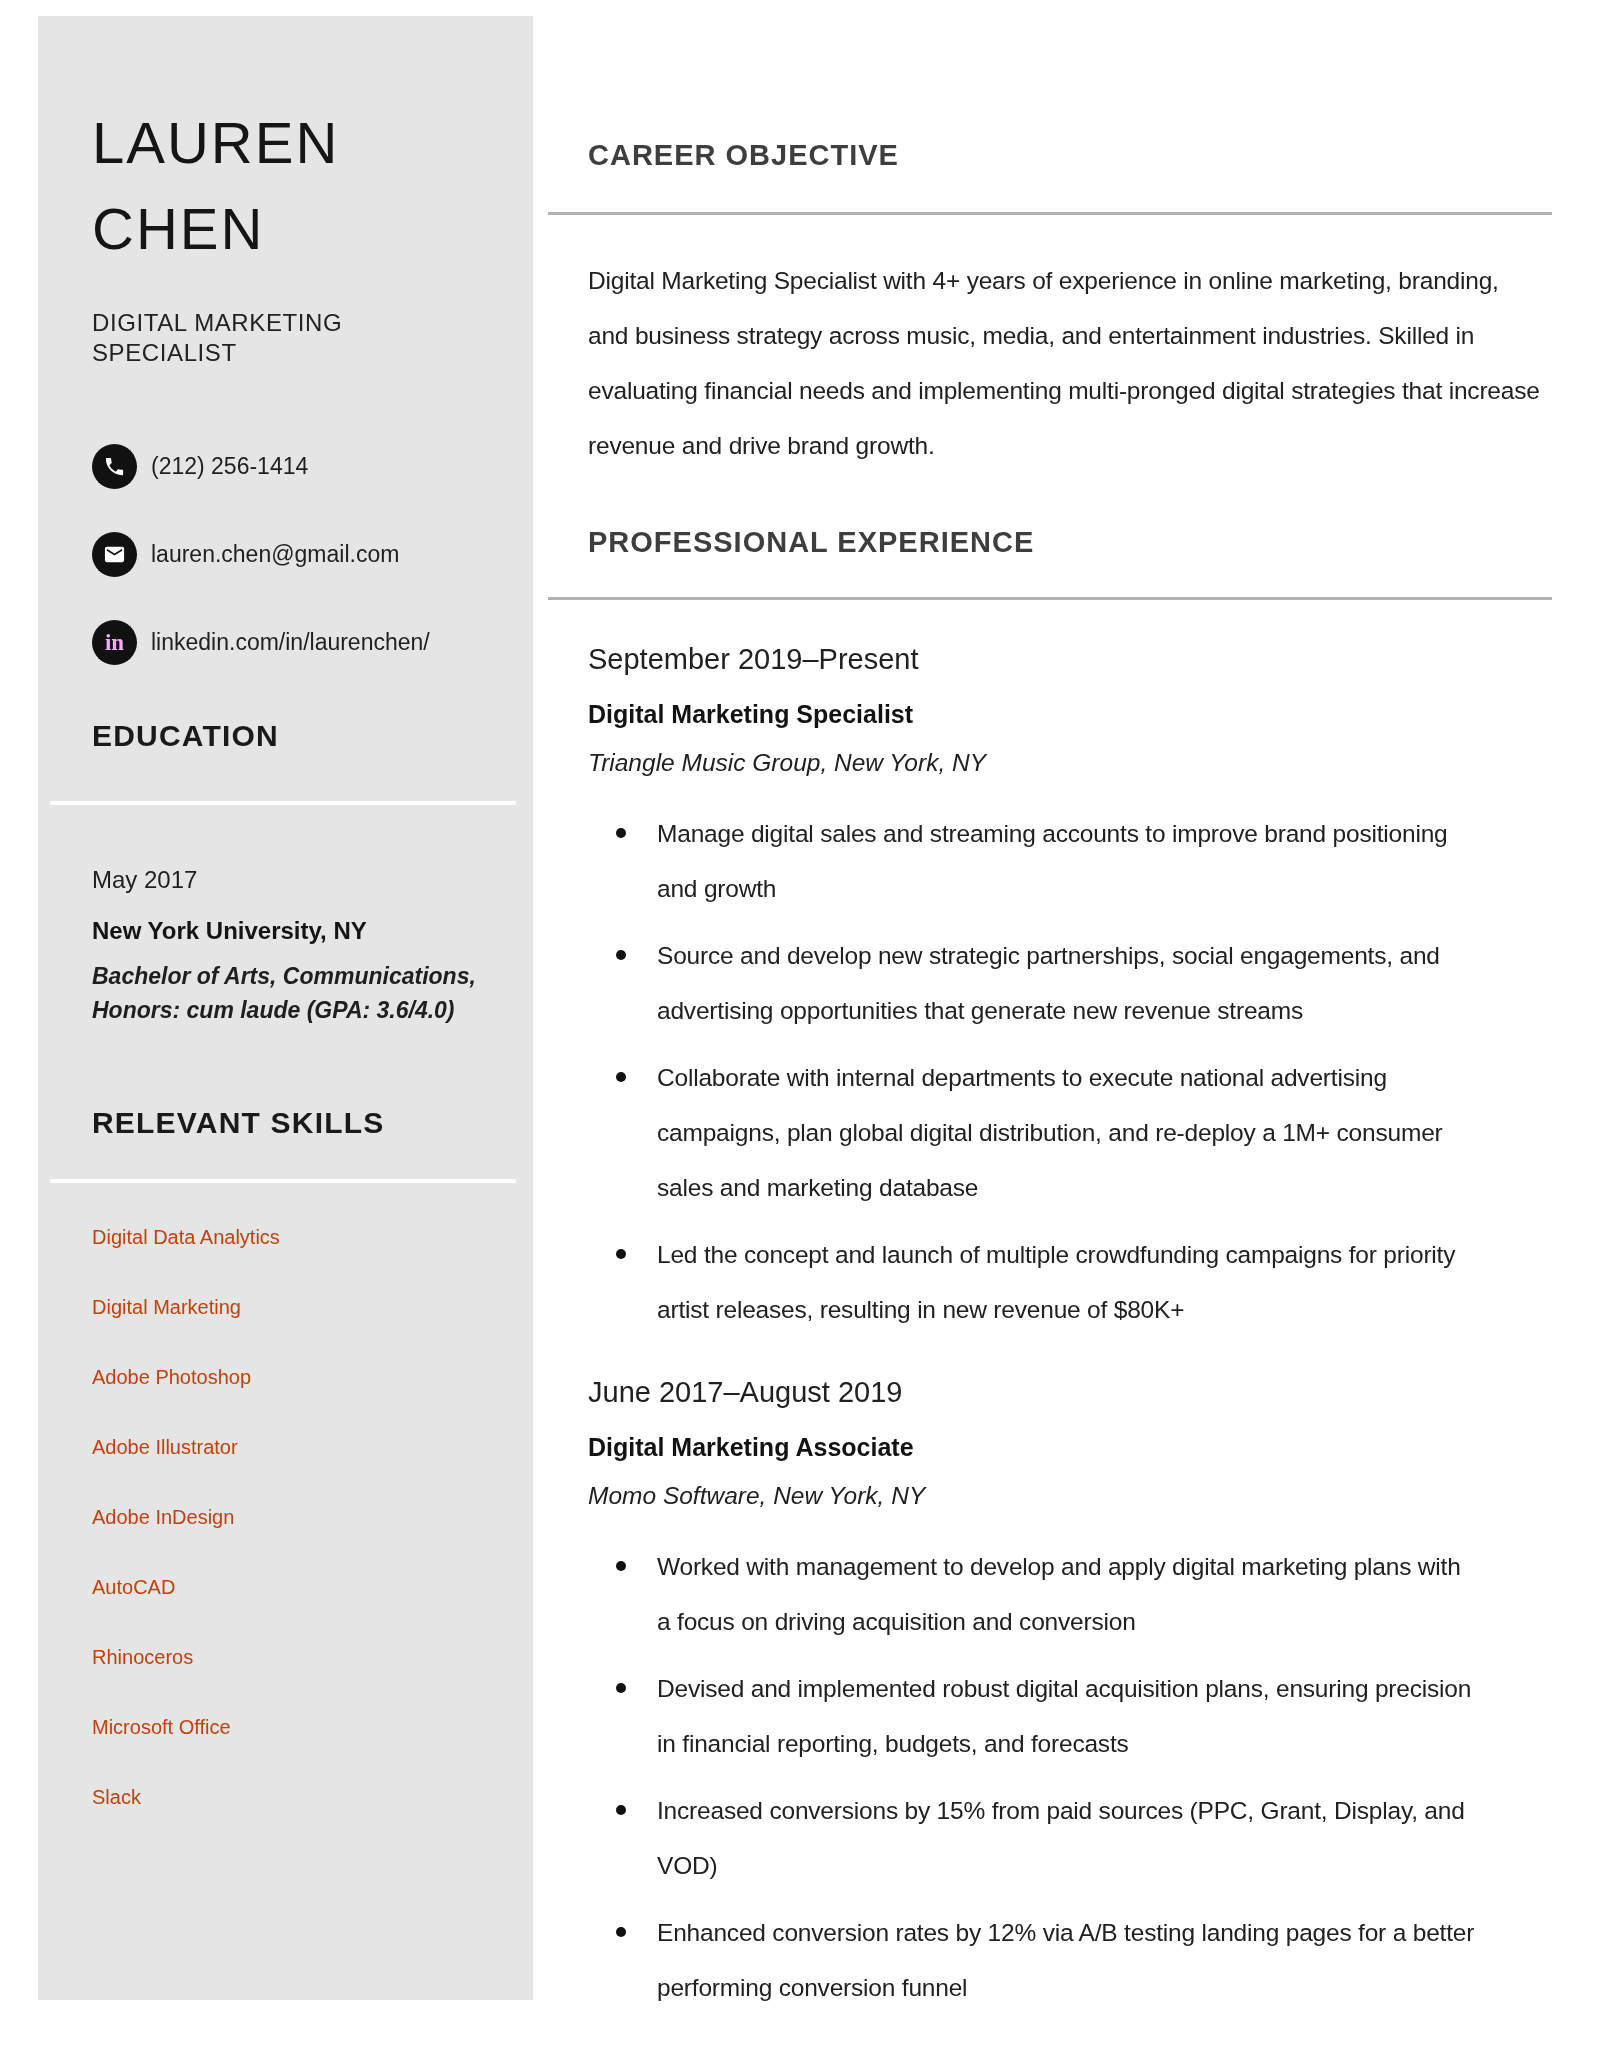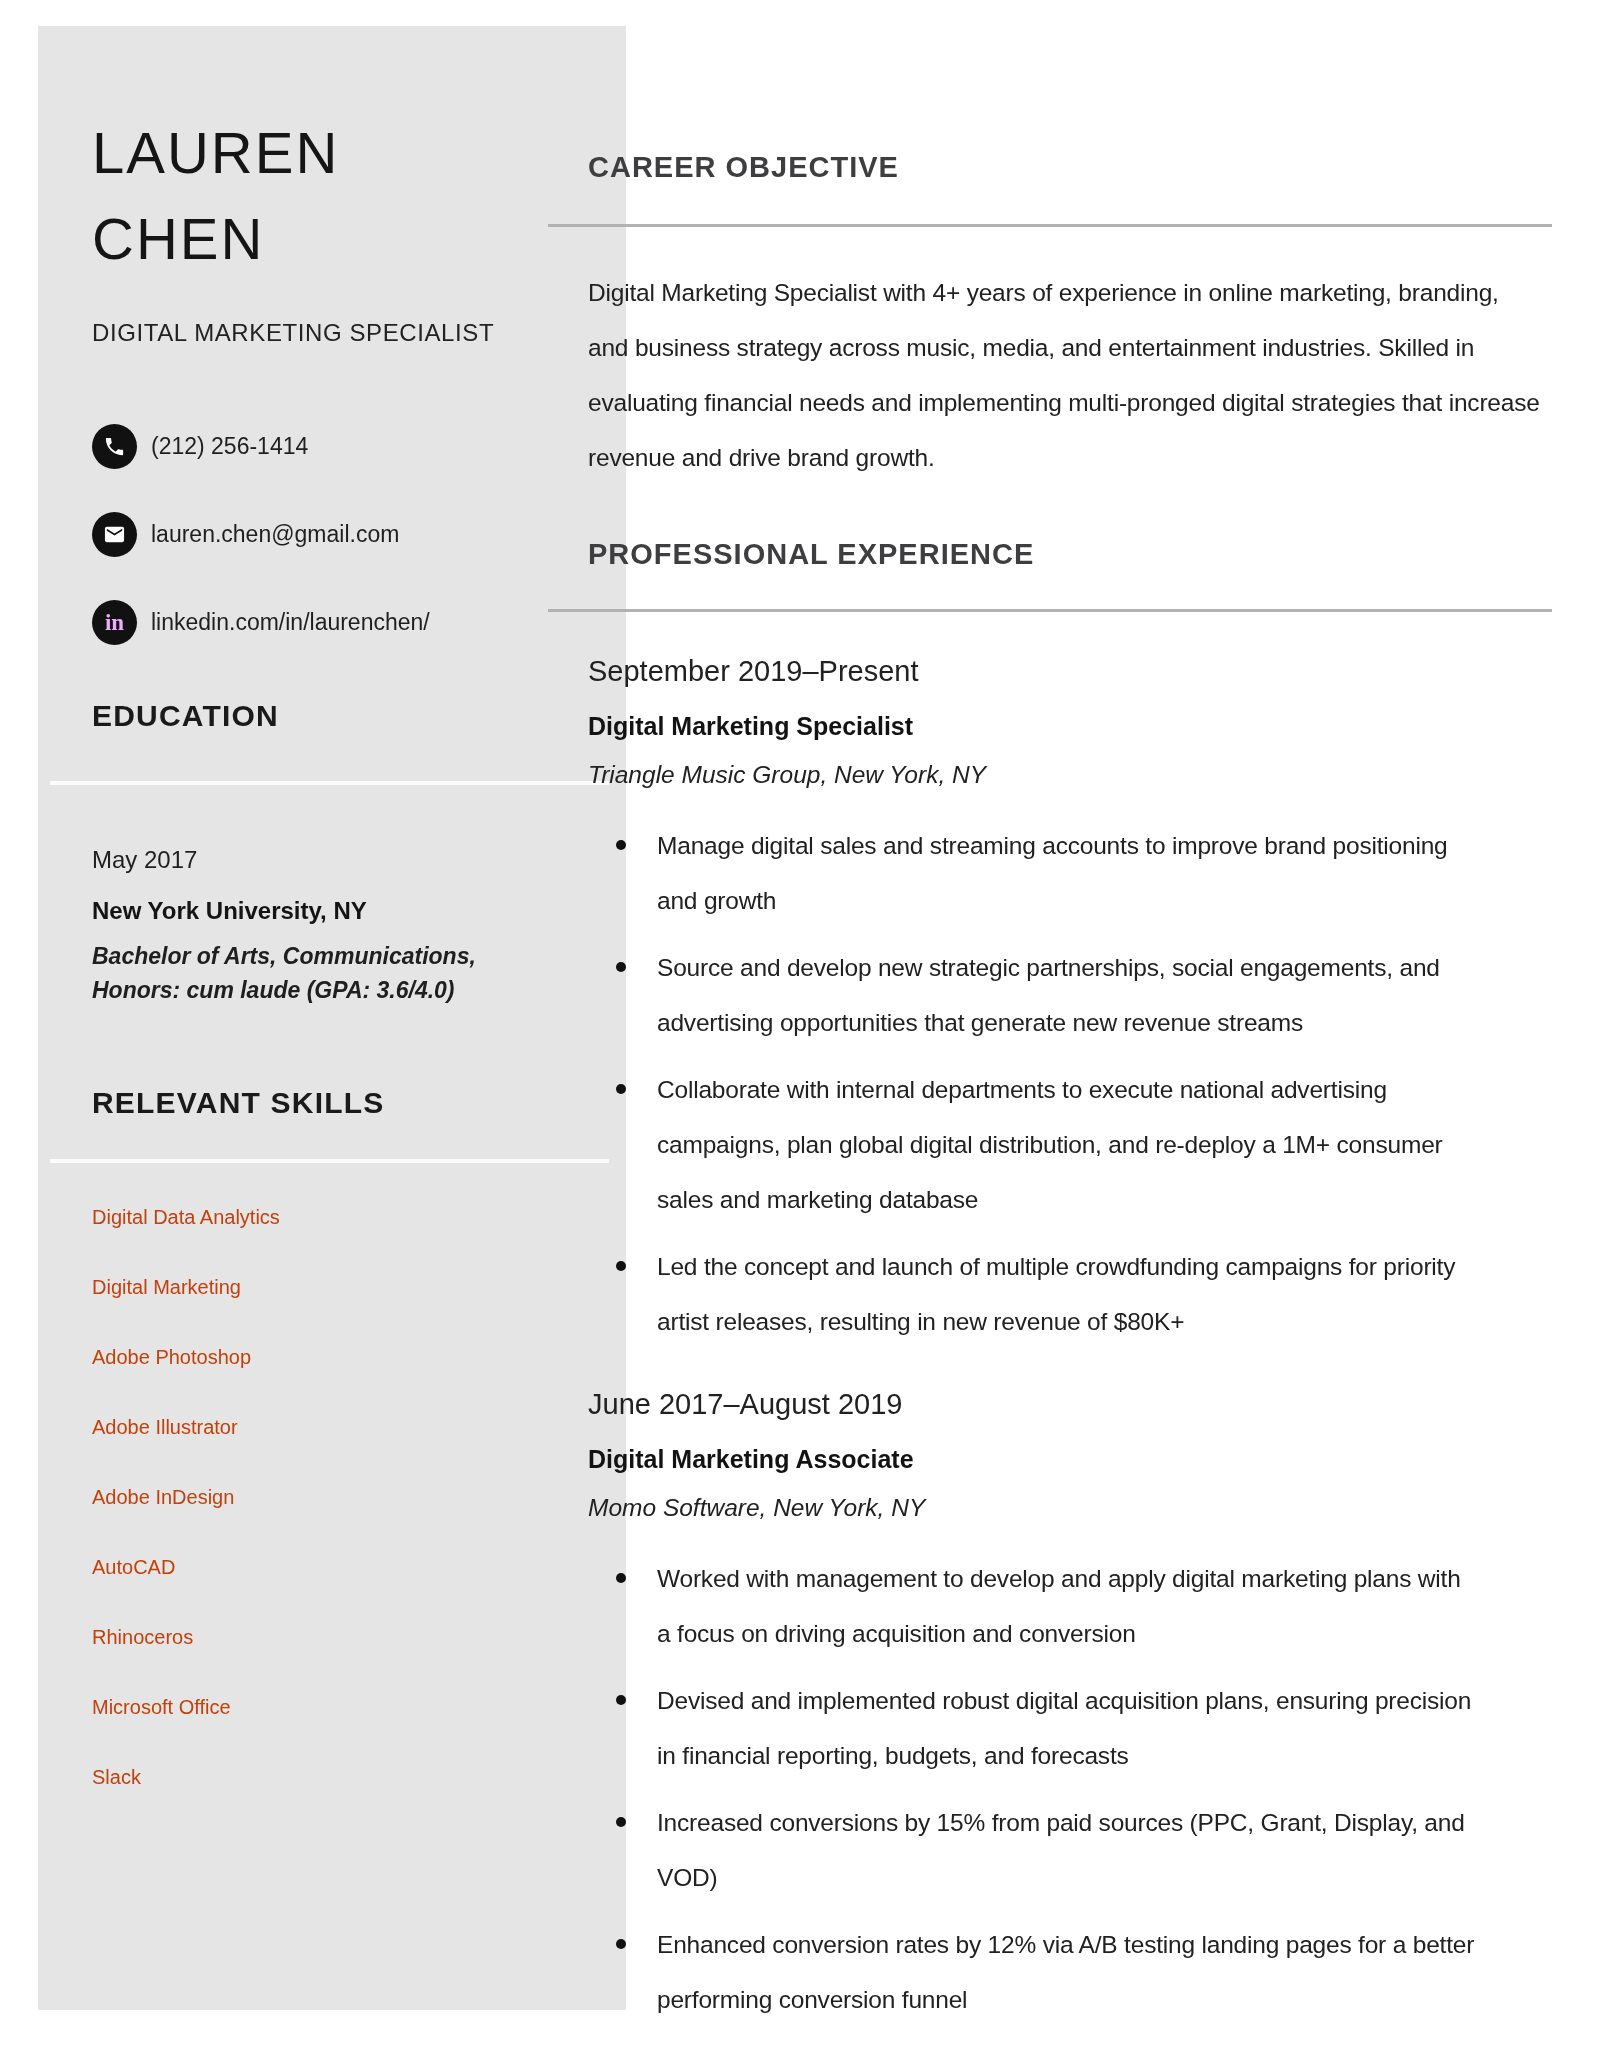--- a/index.html
+++ b/index.html
@@ -8,22 +8,22 @@
     width: 1600px; height: 2071px;
     position: relative;
     font-family: "Liberation Sans", sans-serif;
     color: #1f1f1f;
     overflow: hidden;
   }
 
   
   .sidebar {
     position: absolute;
-    left: 38px; top: 26px;
-    width: 588px; height: 1984px;
+    left: 38px; top: 16px;
+    width: 495px; height: 1984px;
     background: #e5e5e5;
     padding: 0 45px 0 54px;
   }
   .name {
     margin-top: 84px;
     font-size: 58px;
     line-height: 86px;
     font-weight: 300;
     letter-spacing: 2px;
     color: #151515;
@@ -82,21 +82,21 @@
   .edu-degree { margin-top: 13px; font-size: 23px; line-height: 34px; font-style: italic; color: #1f1f1f; font-weight: bold; }
 
   .side-heading.skills { margin-top: 78px; }
   .side-rule.skills { margin-top: 38px; }
   .skills-list { list-style: none; margin-top: 39px; }
   .skills-list li { font-size: 20px; line-height: 30px; margin-bottom: 40px; color: #c2410c; }
 
   
   .main {
     position: absolute;
-    left: 548px; top: 12px;
+    left: 548px; top: 0;
     width: 1004px;
   }
   .main-heading {
     padding-left: 40px;
     font-size: 29px;
     line-height: 34px;
     font-weight: 700;
     letter-spacing: 1px;
     color: #3e3e40;
   }

